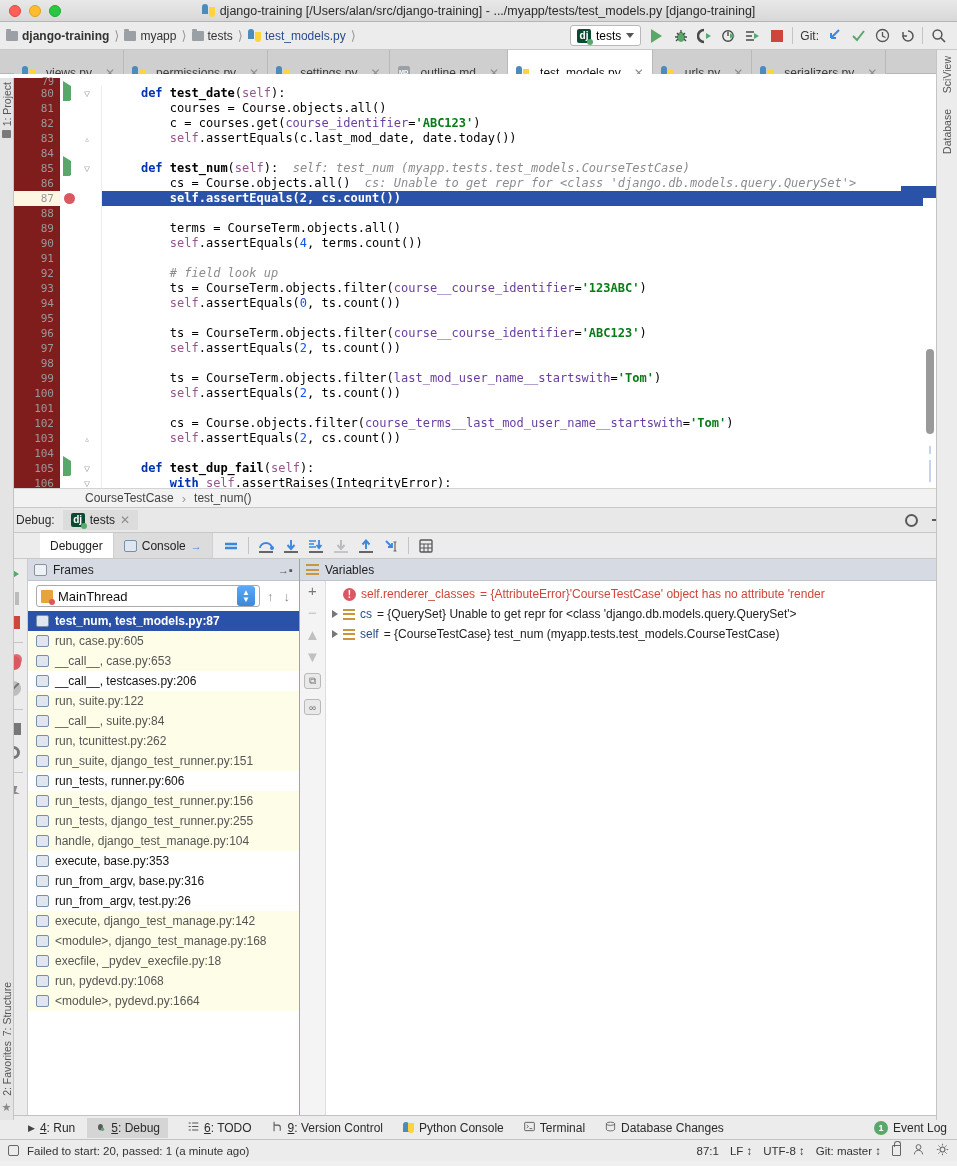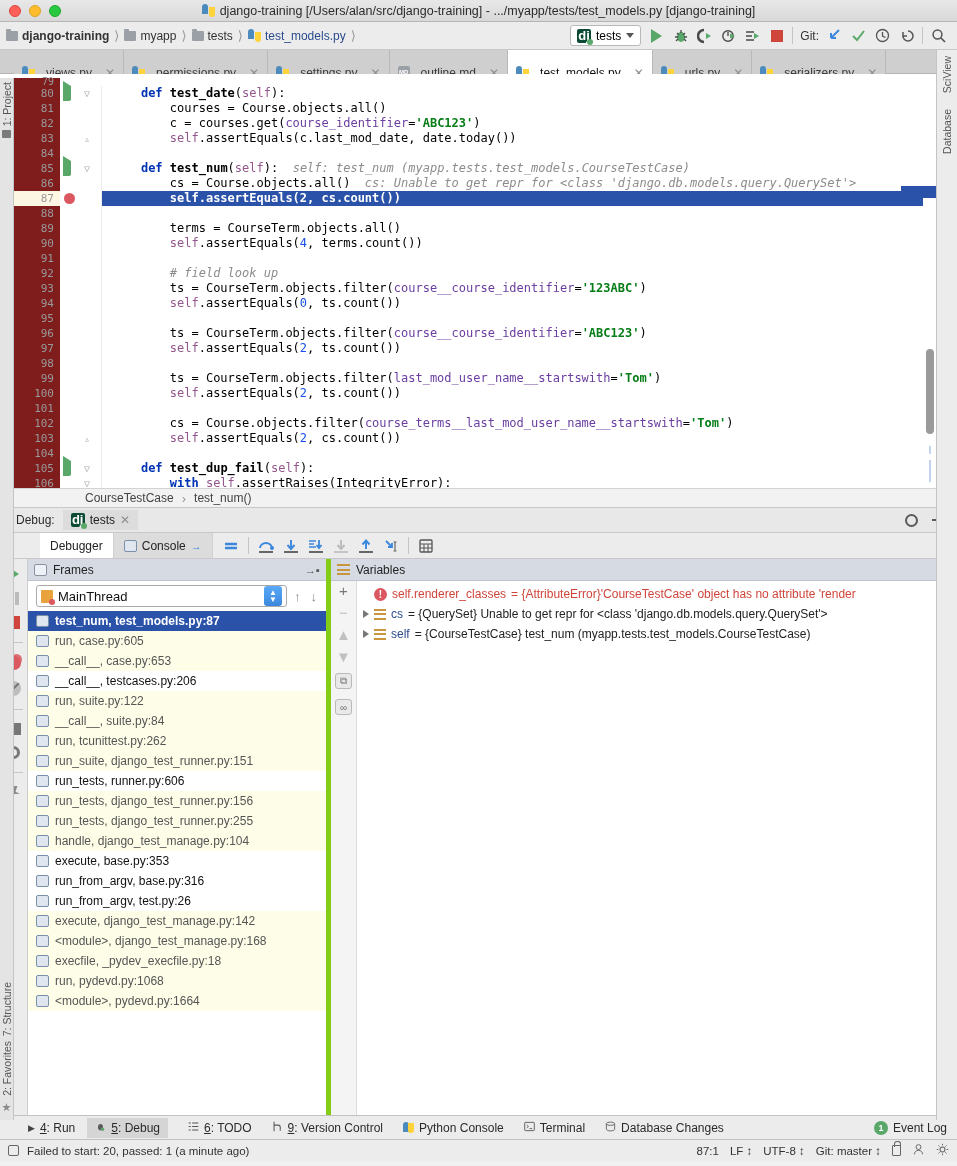--- a/index.html
+++ b/index.html
@@ -54,21 +54,21 @@
   .foldericon { width: 12px; height: 10px; background: #9aa0a6; border-radius: 1px; position: relative; }
   .foldericon::before { content:''; position:absolute; top:-2px; left:0; width:5px; height:2px; background:#9aa0a6; border-radius:1px 1px 0 0;}
   .toolbar-right { margin-left: auto; display: flex; align-items: center; gap: 7px; padding-right: 4px; }
   .runcfg {
     display: flex; align-items: center; gap: 5px;
     border: 1px solid #b8b8b8; background: #fff; border-radius: 3px;
     padding: 2px 6px; height: 21px; font-size: 12px;
   }
   .dj-icon {
     width: 14px; height: 14px; background: #0c4b33; border-radius: 2px;
-    color: #fff; font-size: 13px; font-weight: bold; line-height: 14px; text-align: center;
+    color: #fff; font-size: 10px; font-weight: bold; line-height: 14px; text-align: center;
     position: relative;
   }
   .dj-icon::after { content:''; position:absolute; right:-2px; bottom:-2px; width:6px; height:6px; background:#59a869; border-radius:50%; }
   .caret { border-left: 4px solid transparent; border-right: 4px solid transparent; border-top: 5px solid #555; }
   .ticon { width: 17px; height: 17px; display: inline-flex; align-items: center; justify-content: center; }
   .playtri { width:0;height:0;border-left:11px solid #59a869;border-top:7px solid transparent;border-bottom:7px solid transparent; }
   .stopsq { width: 12px; height: 12px; background: #d0453b; }
   .vsep { width: 1px; height: 17px; background: #c4c4c4; }
   .gitlabel { font-size: 12px; color: #333; }
 
@@ -192,21 +192,21 @@
   .pausebars i { width:4px;height:13px;background:#bbb; display:block;}
   .stop2 { width:13px;height:13px;background:#d0453b;}
   .bpicon { width:14px;height:14px;border-radius:50%;background:#db5860;position:relative;}
   .bpicon::after{content:'';position:absolute;left:4px;top:-2px;width:11px;height:11px;border-radius:50%;background:#db5860;opacity:.85;}
   .mutebp { width:15px;height:15px;border-radius:50%;background:#bdbdbd;position:relative;overflow:hidden;}
   .mutebp::after{content:'';position:absolute;left:-2px;top:6px;width:20px;height:2px;background:#777;transform:rotate(-45deg);}
   .layoutico { width:15px;height:12px;background:#777; }
   .gear2 { width:13px;height:13px;border-radius:50%;border:3px solid #777;}
   .pinico { width:13px;height:13px;background:#8a8a8a; clip-path: polygon(20% 0,80% 0,65% 45%,100% 60%,55% 62%,50% 100%,45% 62%,0 60%,35% 45%);}
 
-  .pane-frames { width: 303px; border-right: 5px solid #84cc16; display: flex; flex-direction: column; background:#fff;}
+  .pane-frames { width: 272px; border-right: 1px solid #84cc16; display: flex; flex-direction: column; background:#fff;}
   .pane-head {
     height: 22px; background: #d6dae3; display: flex; align-items: center;
     padding: 0 6px; gap: 6px; font-size: 12px; color: #222; border-bottom: 1px solid #c0c4cc;
   }
   .pane-head .lines { width: 13px; height: 11px; display:flex; flex-direction:column; justify-content:space-between;}
   .pane-head .lines i { height: 2px; background: #c8963c; display:block;}
   .pane-head .fr-ico { width:13px;height:12px;border:1px solid #8892a0; background:#eef1f5; border-radius:2px;}
   .head-right { margin-left:auto; color:#555; font-size: 11px;}
 
   .thread-row { display: flex; align-items: center; gap: 4px; padding: 4px 6px 4px 8px; background:#fff;}

